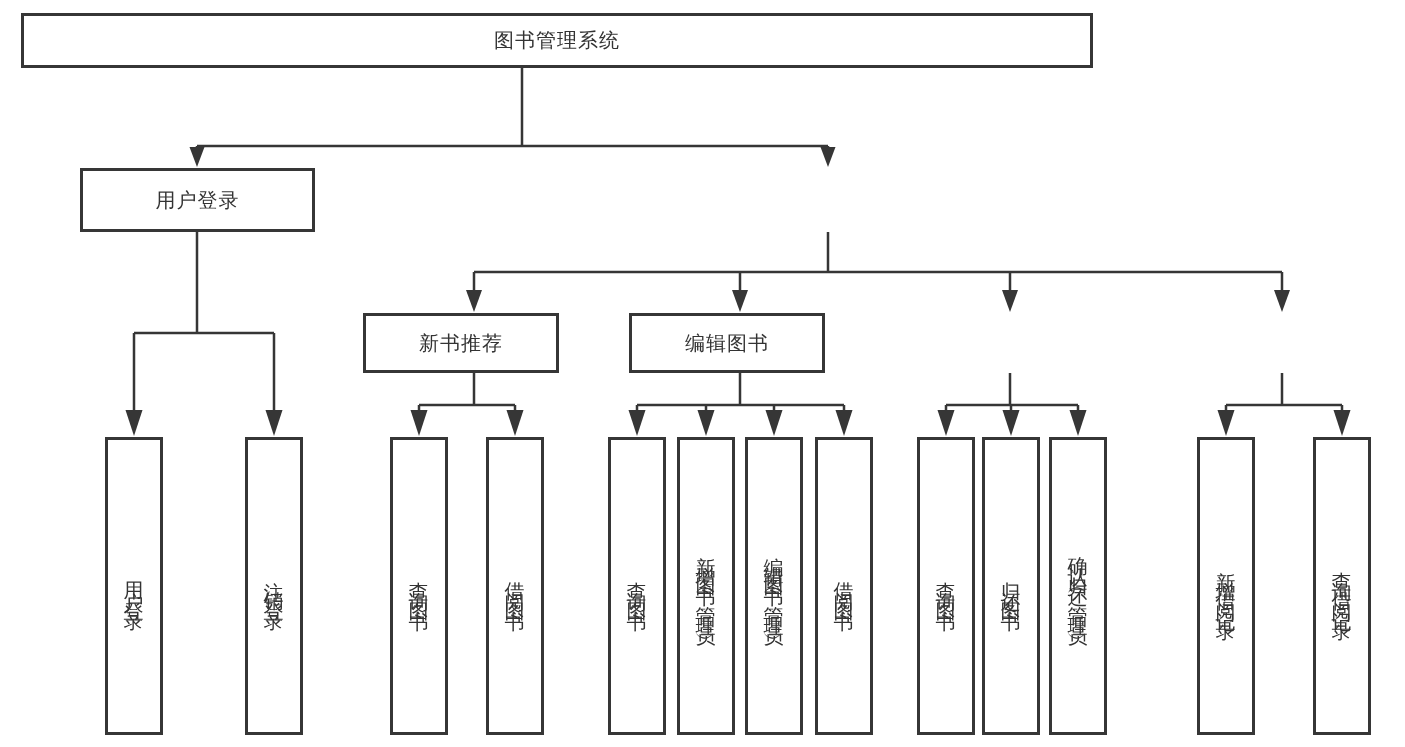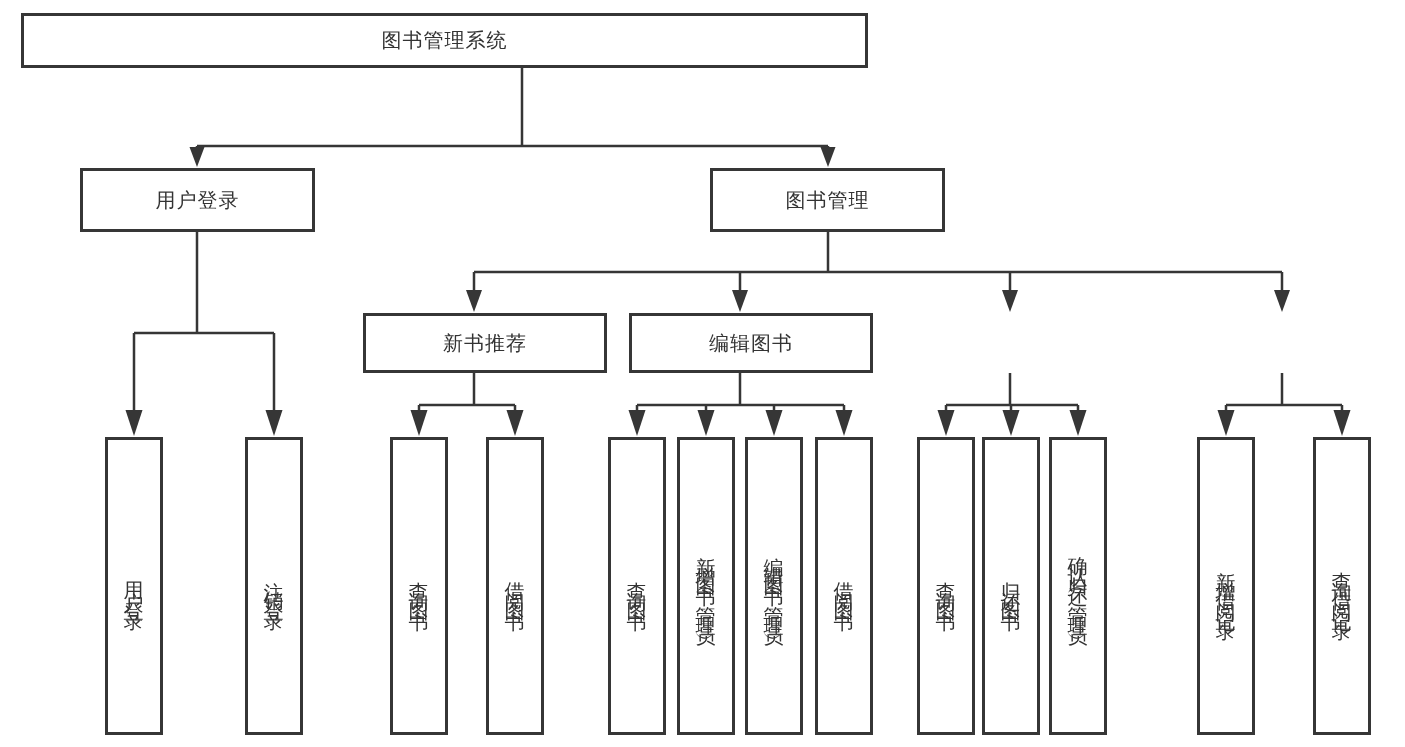--- a/index.html
+++ b/index.html
@@ -25,23 +25,23 @@
     box-sizing: border-box;
     border: 3px solid #363636;
     background: #ffffff;
     display: flex;
     align-items: center;
     justify-content: center;
     color: #333333;
     z-index: 2;
   }
   .h-box { font-size: 20px; letter-spacing: 1px; }
-  .root-box   { left: 21px;  top: 13px;  width: 847px; height: 55px; }
+  .root-box   { left: 21px;  top: 13px;  width: 1072px; height: 55px; }
   .l2-box     { height: 64px; width: 235px; top: 168px; }
-  .mid-box    { height: 60px; width: 244px; top: 313px; font-family: Liberation Serif, serif; }
+  .mid-box    { height: 60px; width: 196px; top: 313px; font-family: Liberation Serif, serif; }
   .leaf-box   { top: 437px; width: 58px; height: 298px; }
   .v-text {
     writing-mode: vertical-rl;
     text-orientation: mixed;
     font-size: 20px;
     letter-spacing: 10px;
     color: #333333;
     line-height: 1;
     white-space: nowrap;
   }
@@ -101,23 +101,20 @@
     </g>
   </svg>
 
   <div class="box h-box root-box">
     <span>图书管理系统</span>
   </div>
 
   <div class="box h-box l2-box" style="left:80px">
     <span>用户登录</span>
   </div>
-  <div class="box h-box l2-box" style="left:710px">
-    <span>图书管理</span>
-  </div>
 
   <div class="box h-box mid-box" style="left:363px">
     <span>新书推荐</span>
   </div>
   <div class="box h-box mid-box" style="left:629px">
     <span>编辑图书</span>
   </div>
 
   <div class="box leaf-box" style="left:105px">
     <span class="v-text">用户登录</span>

